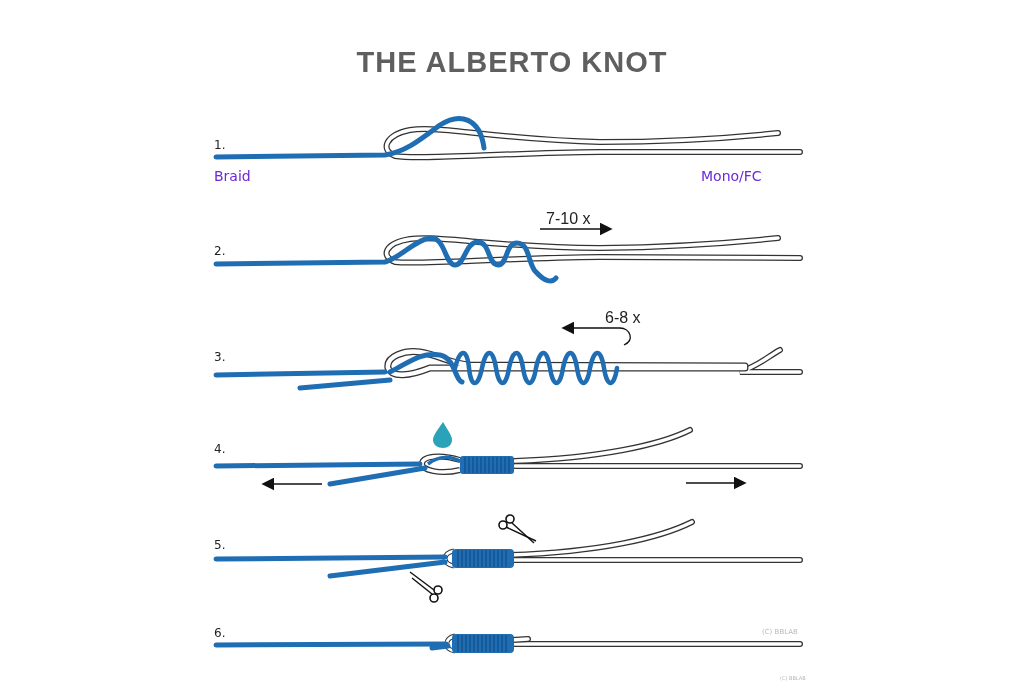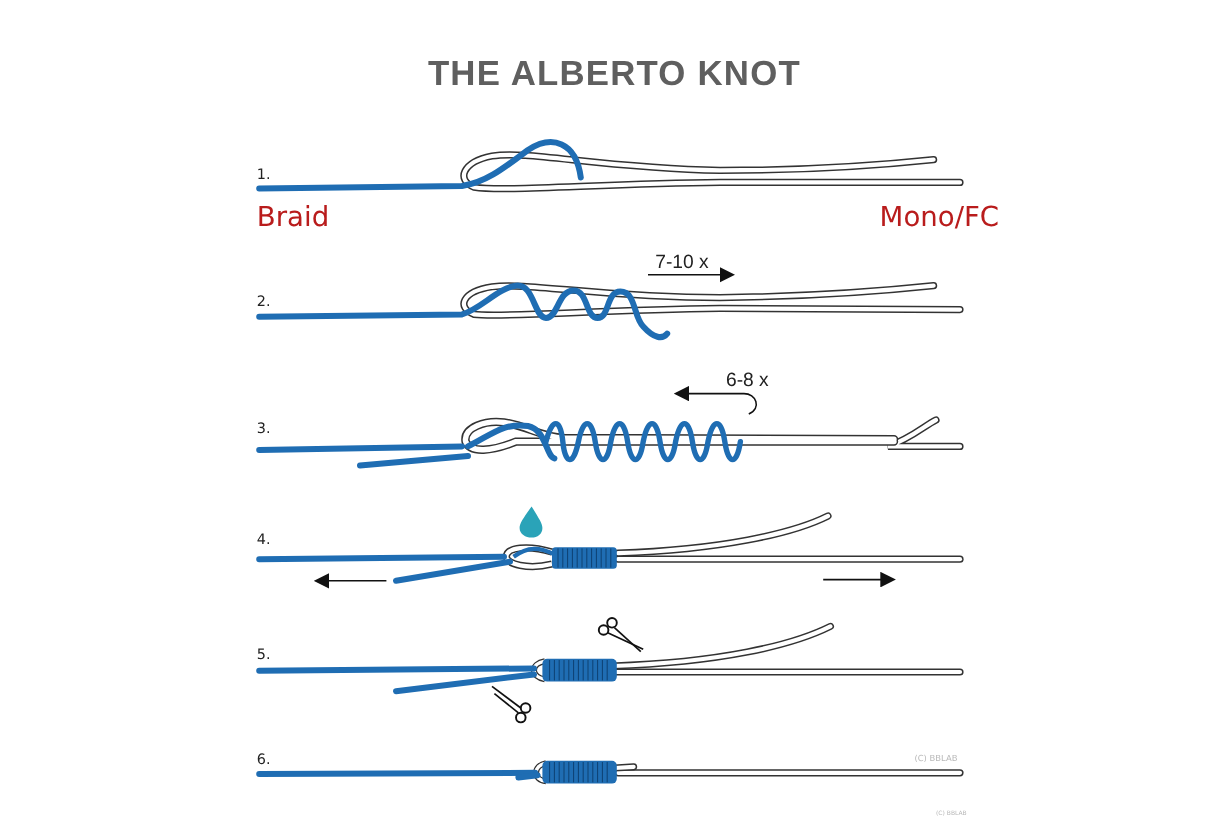--- a/index.html
+++ b/index.html
@@ -1,31 +1,31 @@
 <!DOCTYPE html>
 <html><head>
 <meta charset="utf-8">
 <style>
   html, body { margin:0; padding:0; background:#ffffff; }
   body { width:1024px; height:683px; position:relative; overflow:hidden; font-family:"Liberation Sans", sans-serif; }
   .title { position:absolute; top:46px; left:0; width:1024px; text-align:center; font-family:"Liberation Sans", sans-serif; font-weight:bold; font-size:29px; color:#5f5f5f; letter-spacing:1px; }
   .step-num { position:absolute; font-family:"DejaVu Sans", sans-serif; font-size:12px; color:#222; }
-  .label { position:absolute; font-family:"DejaVu Sans", sans-serif; font-size:23px; color:#b91c1c; }
+  .label { position:absolute; font-family:"DejaVu Sans", sans-serif; font-size:14px; color:#6d28d9; }
   .count { position:absolute; font-family:"Liberation Sans", sans-serif; font-size:16px; color:#222; }
   .copy { position:absolute; font-family:"DejaVu Sans", sans-serif; font-size:7px; color:#b8b8b8;text-align:center; }
   svg.diagram { position:absolute; left:0; top:0; }
 </style>
 </head>
 <body>
 
 <div class="title">THE ALBERTO KNOT</div>
 
 <div class="step-num" style="left:214px;top:138px;">1.</div>
 <div class="label" style="left:214px;top:168px;">Braid</div>
-<div class="label" style="left:733px;top:168px;">Mono/FC</div>
+<div class="label" style="left:701px;top:168px;">Mono/FC</div>
 
 <div class="step-num" style="left:214px;top:244px;">2.</div>
 <div class="count" style="left:546px;top:210px;">7-10 x</div>
 
 <div class="step-num" style="left:214px;top:350px;">3.</div>
 <div class="count" style="left:576px;top:309px;margin-left:29px;">6-8 x</div>
 
 <div class="step-num" style="left:214px;top:442px;">4.</div>
 <div class="step-num" style="left:214px;top:538px;">5.</div>
 <div class="step-num" style="left:214px;top:626px;">6.</div>

